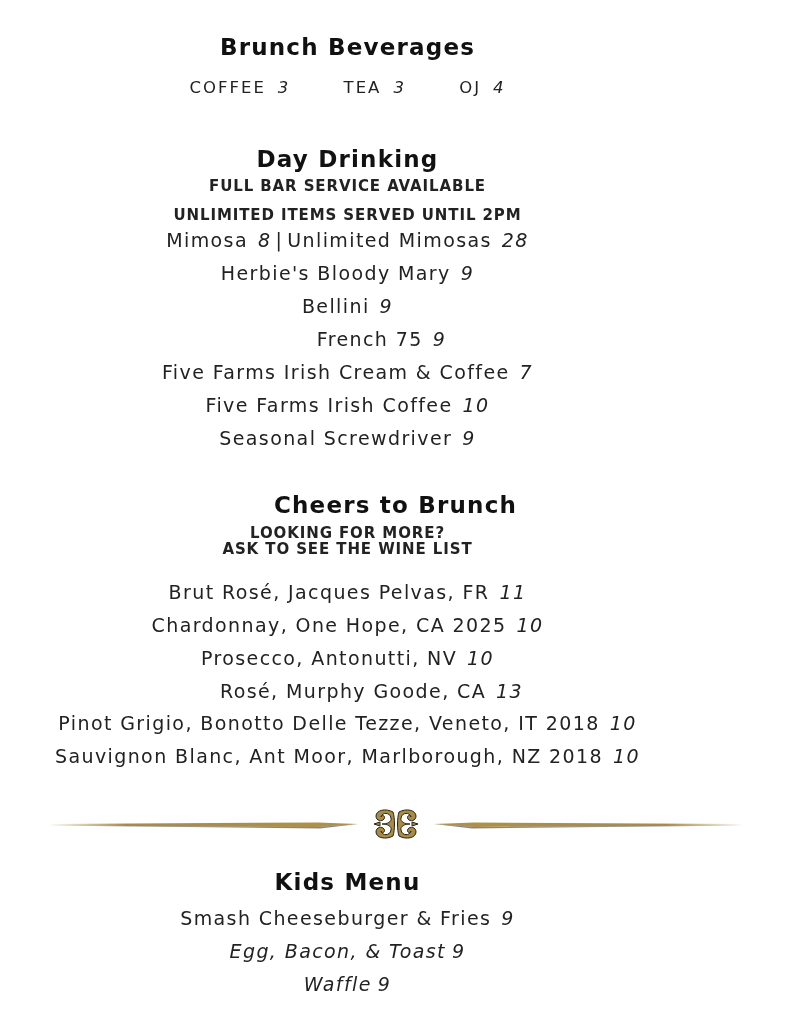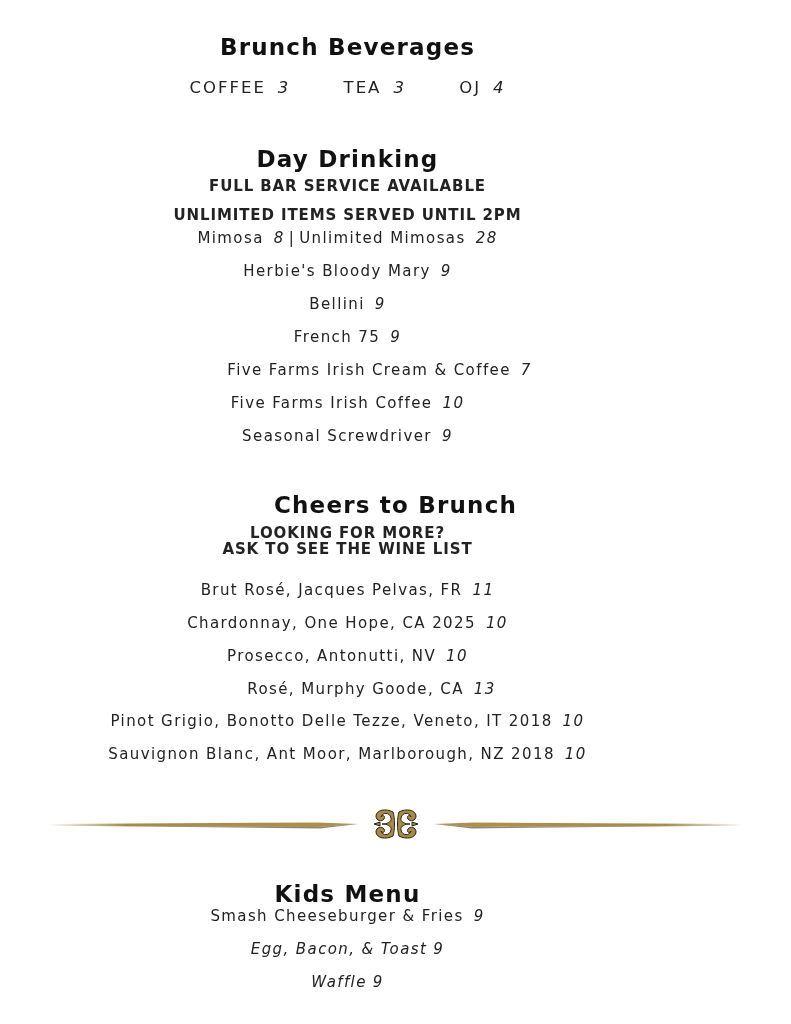--- a/index.html
+++ b/index.html
@@ -9,21 +9,21 @@
       font-family: "DejaVu Sans", sans-serif;
     }
     .abs { position: absolute; left: 0; width: 695px; text-align: center; white-space: nowrap; }
     .title {
       font-weight: bold; font-size: 23px; letter-spacing: 1.2px; color: #111;
     }
     .sub {
       font-weight: bold; font-size: 15px; letter-spacing: 0.9px; color: #222; line-height: 16px;
     }
     .item {
-      font-size: 15px; letter-spacing: 1.4px; color: #222;
+      font-size: 19px; letter-spacing: 1.4px; color: #222;
     }
     .item .price { font-style: italic; margin-left: 10px; }
     .item .sep { margin: 0 4px; }
     .item.italic .name { font-style: italic; }
     .bev-row { font-size: 16.5px; letter-spacing: 2px; color: #222; }
     .bev-row span.b { display: inline-block; }
     .bev-row .price { font-style: italic; margin-left: 12px; }
     .divider { position: absolute; left: 48px; top: 805px; width: 696px; height: 40px; }
   </style>
 </head>
@@ -38,22 +38,22 @@
 
 <div class="abs title" style="top:146px;">Day Drinking</div>
 <div class="abs sub" style="top:178px;">FULL BAR SERVICE AVAILABLE</div>
 <div class="abs sub" style="top:194px;margin-top:13px;">UNLIMITED ITEMS SERVED UNTIL 2PM</div>
 
 <div class="abs item" style="top:229px;">
   <span>Mimosa</span><span class="price">8</span><span class="sep">|</span><span>Unlimited Mimosas</span><span class="price">28</span>
 </div>
 <div class="abs item" style="top:262px;"><span class="name">Herbie's Bloody Mary</span><span class="price">9</span></div>
 <div class="abs item" style="top:295px;"><span class="name">Bellini</span><span class="price">9</span></div>
-<div class="abs item" style="top:328px;"><span class="name">French 75</span><span class="price">9</span></div>
-<div class="abs item" style="top:361px;padding-left:32px;"><span class="name">Five Farms Irish Cream &amp; Coffee</span><span class="price">7</span></div>
+<div class="abs item" style="top:328px;margin-left:34px;"><span class="name">French 75</span><span class="price">9</span></div>
+<div class="abs item" style="top:361px;"><span class="name">Five Farms Irish Cream &amp; Coffee</span><span class="price">7</span></div>
 <div class="abs item" style="top:394px;"><span class="name">Five Farms Irish Coffee</span><span class="price">10</span></div>
 <div class="abs item" style="top:427px;"><span class="name">Seasonal Screwdriver</span><span class="price">9</span></div>
 
 <div class="abs title" style="top:492px;padding-left:48px;">Cheers to Brunch</div>
 <div class="abs sub" style="top:525px;">LOOKING FOR MORE?</div>
 <div class="abs sub" style="top:541px;">ASK TO SEE THE WINE LIST</div>
 
 <div class="abs item" style="top:581px;"><span class="name">Brut Rosé, Jacques Pelvas, FR</span><span class="price">11</span></div>
 <div class="abs item" style="top:614px;"><span class="name">Chardonnay, One Hope, CA 2025</span><span class="price">10</span></div>
 <div class="abs item" style="top:647px;"><span class="name">Prosecco, Antonutti, NV</span><span class="price">10</span></div>
@@ -84,16 +84,16 @@
 
     <g transform="translate(348,19)" fill="#a88a45" stroke="#2a2416" stroke-width="1">
       <path d="M-3 -12 C-10 -16 -20 -14 -20 -8 C-20 -3 -14 -2 -12 -5 C-10 -8 -14 -10 -15 -7 C-14 -12 -6 -12 -5 -6 C-4 -2 -9 0 -14 0 C-9 0 -4 2 -5 6 C-6 12 -14 12 -15 7 C-14 10 -10 8 -12 5 C-14 2 -20 3 -20 8 C-20 14 -10 16 -3 12 C-1 6 -1 -6 -3 -12 Z"></path>
       <path d="M3 -12 C10 -16 20 -14 20 -8 C20 -3 14 -2 12 -5 C10 -8 14 -10 15 -7 C14 -12 6 -12 5 -6 C4 -2 9 0 14 0 C9 0 4 2 5 6 C6 12 14 12 15 7 C14 10 10 8 12 5 C14 2 20 3 20 8 C20 14 10 16 3 12 C1 6 1 -6 3 -12 Z"></path>
       <path d="M-22 0 L-16 -2 L-16 2 Z"></path>
       <path d="M22 0 L16 -2 L16 2 Z"></path>
     </g>
   </svg>
 </div>
 
-<div class="abs title" style="top:869px;margin-top:12px;">Kids Menu</div>
+<div class="abs title" style="top:869px;">Kids Menu</div>
 <div class="abs item" style="top:907px;"><span class="name">Smash Cheeseburger &amp; Fries</span><span class="price">9</span></div>
 <div class="abs item italic" style="top:940px;"><span class="name">Egg, Bacon, &amp; Toast</span><span class="price" style="margin-left:6px;">9</span></div>
 <div class="abs item italic" style="top:973px;"><span class="name">Waffle</span><span class="price" style="margin-left:6px;">9</span></div>
 
 </body></html>

